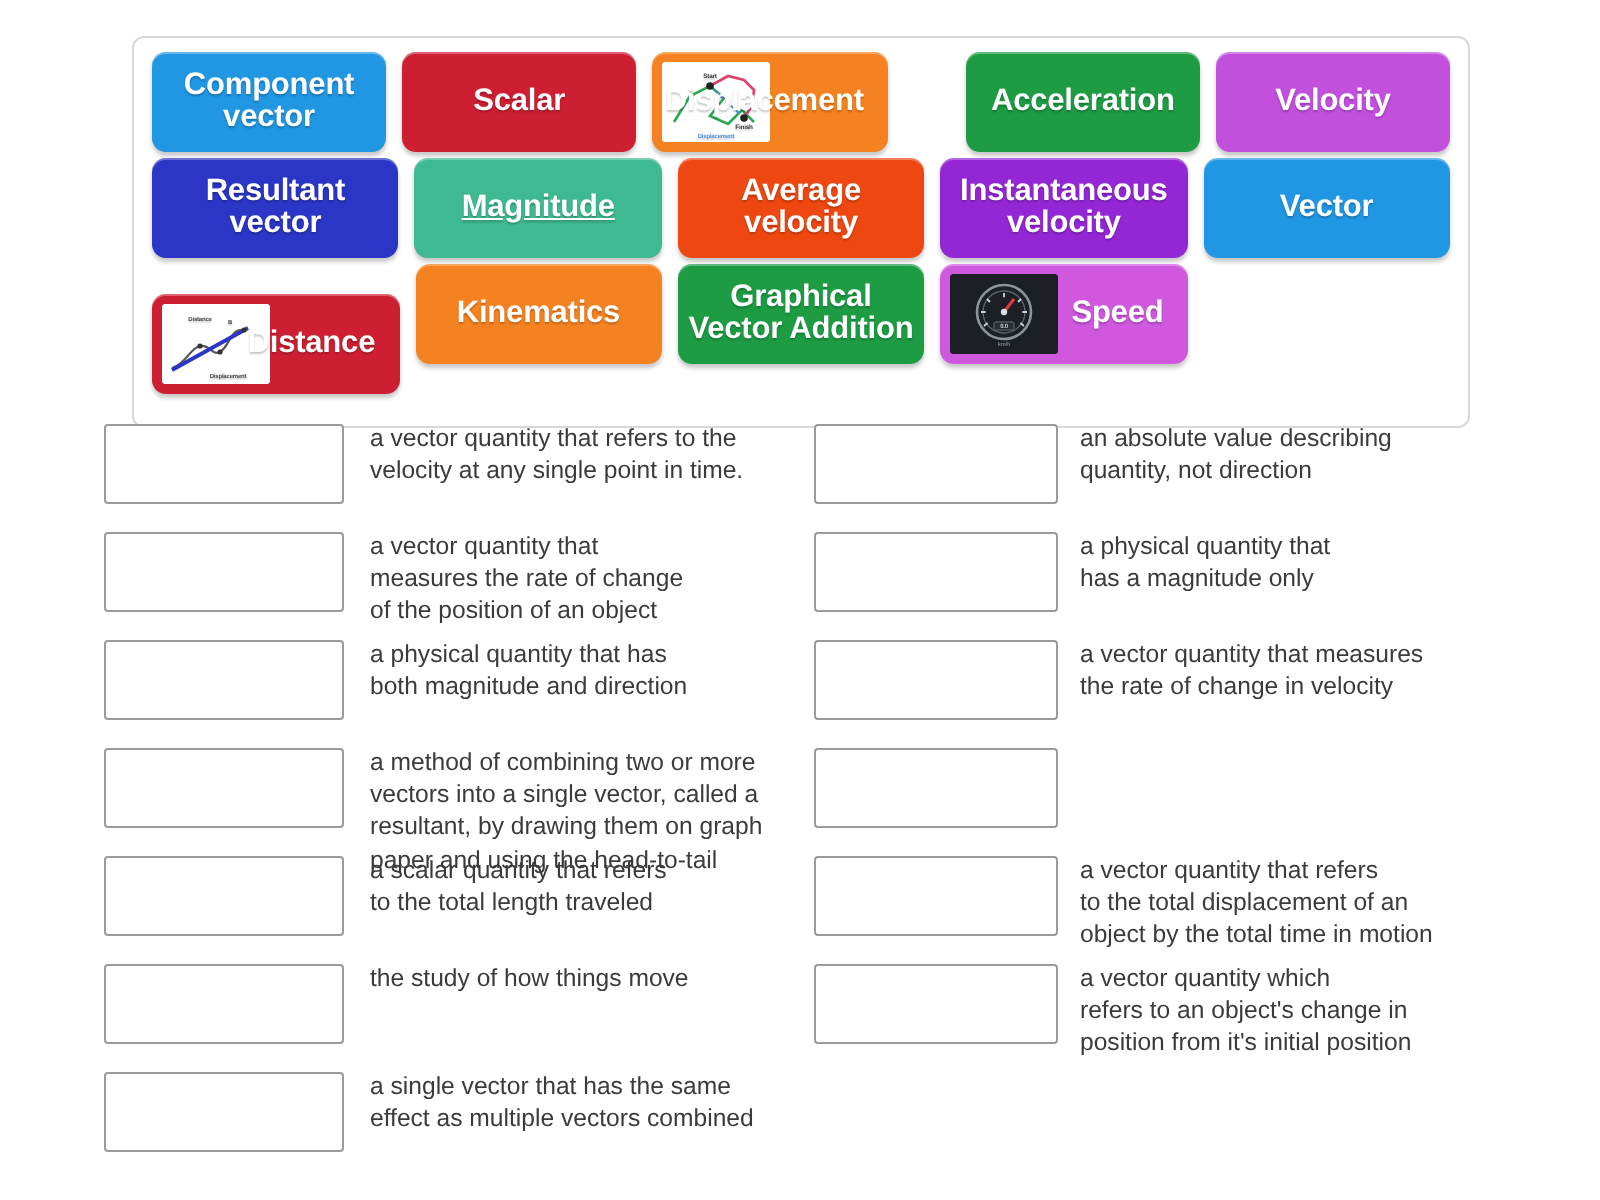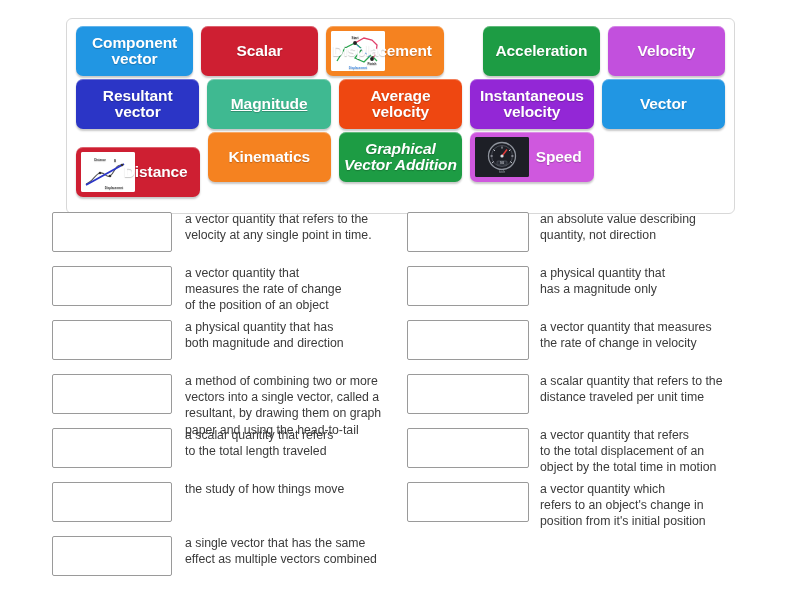--- a/index.html
+++ b/index.html
@@ -192,21 +192,21 @@
             <text x="34" y="10" font-size="3" fill="#444" text-anchor="middle" font-family="sans-serif">B</text>
             <text x="33" y="37" font-size="3" fill="#444" text-anchor="middle" font-family="sans-serif">Displacement</text>
           </svg>
         </div>
         <span class="tile-label" style="white-space: pre-line;">Distance</span>
       </div>
       <div class="tile" style="background: linear-gradient(rgb(245, 130, 32), rgb(245, 130, 32)) rgb(245, 130, 32); color: rgb(255, 255, 255);">
         <span class="tile-label" style="white-space: pre-line;">Kinematics</span>
       </div>
       <div class="tile" style="background: linear-gradient(rgb(29, 156, 68), rgb(29, 156, 68)) rgb(29, 156, 68); color: rgb(255, 255, 255);">
-        <span class="tile-label" style="white-space: pre-line; font-style: italic;">Graphical
+        <span class="tile-label" style="white-space: pre-line;">Graphical
 Vector Addition</span>
       </div>
       <div class="tile has-thumb" style="background: linear-gradient(rgb(207, 88, 222), rgb(207, 88, 222)) rgb(207, 88, 222); color: rgb(255, 255, 255);">
         <div class="thumb dark">
           <svg viewBox="0 0 54 40" xmlns="http://www.w3.org/2000/svg">
             <rect width="54" height="40" fill="#1d1f26"></rect>
             <circle cx="27" cy="19" r="13.5" fill="none" stroke="#8e939c" stroke-width="1.3"></circle>
             <circle cx="27" cy="19" r="10.5" fill="none" stroke="#5a5f68" stroke-width="0.7"></circle>
             <g stroke="#cfd3da" stroke-width="0.9">
               <line x1="17" y1="26" x2="18.8" y2="24.5"></line>
@@ -281,22 +281,20 @@
         <div class="definition">a physical quantity that
 has a magnitude only</div>
       </div>
       <div class="match-row">
         <div class="drop-box"></div>
         <div class="definition">a vector quantity that measures
 the rate of change in velocity</div>
       </div>
       <div class="match-row">
         <div class="drop-box"></div>
-        <div class="definition">a scalar quantity that refers to the
-distance traveled per unit time</div>
       </div>
       <div class="match-row">
         <div class="drop-box"></div>
         <div class="definition">a vector quantity that refers
 to the total displacement of an
 object by the total time in motion</div>
       </div>
       <div class="match-row">
         <div class="drop-box"></div>
         <div class="definition">a vector quantity which

